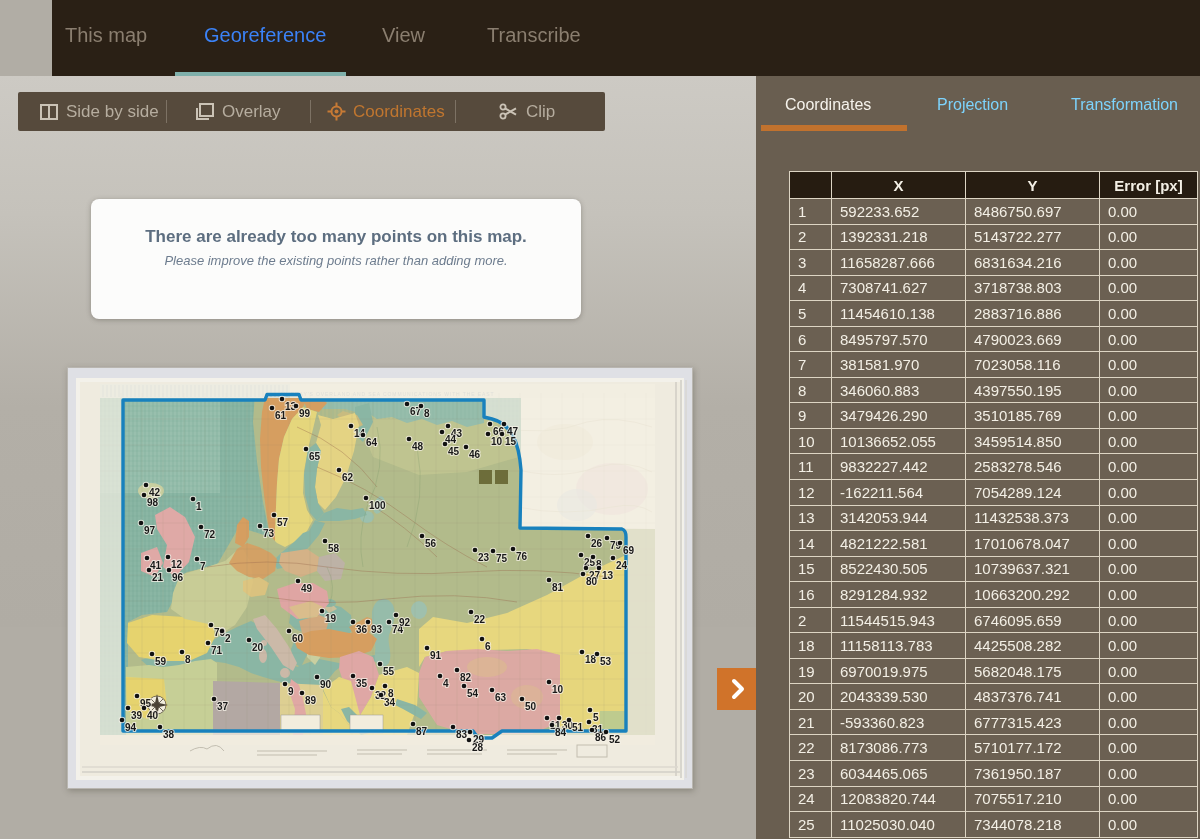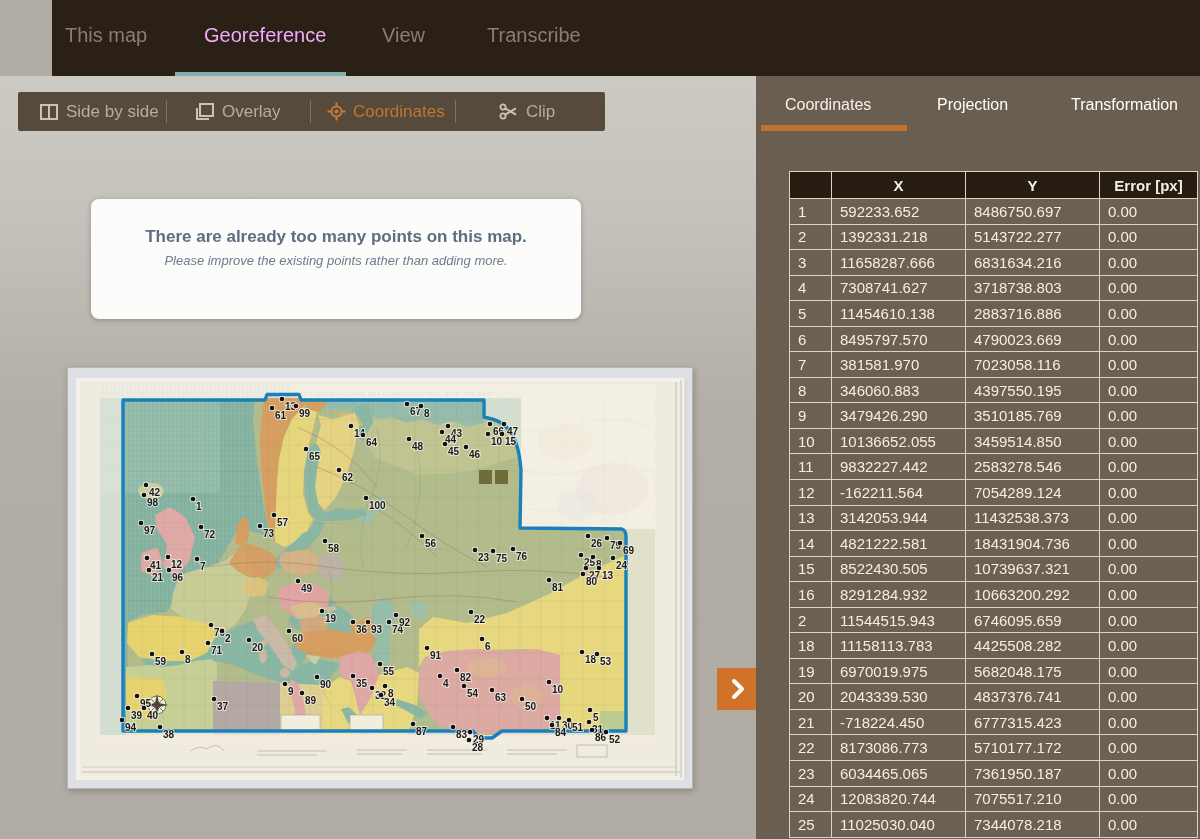--- a/index.html
+++ b/index.html
@@ -1,42 +1,42 @@
 <!DOCTYPE html>
 <html><head>
 <meta charset="utf-8">
 <style>
 html,body{margin:0;padding:0;width:1200px;height:839px;overflow:hidden;
   font-family:"Liberation Sans",sans-serif;background:#b1ada5;}
 #stage{position:absolute;top:0;left:0;width:1200px;height:839px;}
 
 #nav{position:absolute;top:0;left:4px;width:1200px;height:76px;background:#2a2015;margin-left:48px;}
 .navtab{position:absolute;top:24px;font-size:20px;color:#8a7e6f;}
-.navtab.active{color:#f0abfc;}
+.navtab.active{color:#3b82f6;}
 #tealbar{position:absolute;left:123px;top:72px;width:171px;height:4px;background:#7fb0ab;}
 
 #viewer{position:absolute;top:76px;left:0;width:756px;height:551px;
   background:linear-gradient(#cdcac4 0%,#c5c2bb 25%,#b3afa7 60%,#b0aca4 100%);}
 #toolbar{position:absolute;left:18px;top:16px;width:587px;height:39px;background:#564a3c;border-radius:2px;}
 .tbi{position:absolute;top:0;height:39px;display:flex;align-items:center;font-size:17px;color:#b6ad9f;}
 .tbsep{position:absolute;top:8px;width:1px;height:23px;background:#7d7264;}
 .tbi svg{margin-right:7px;}
 .tbi.orange{color:#c0762f;}
 
 #card{position:absolute;left:66px;top:123px;width:490px;height:120px;background:#fcfcfb;border-radius:8px;
   box-shadow:0 1px 5px rgba(60,55,45,.35);margin-left:25px;}
 #card .l1{margin:28px 30px 0;text-align:center;font-weight:bold;font-size:17px;color:#5d6e80;}
 #card .l2{margin:2px 40px 0;text-align:center;font-style:italic;font-size:13px;color:#6d7c8e;line-height:24px;}
 
 #paper{position:absolute;left:67px;top:291px;width:626px;height:422px;box-shadow:1px 2px 6px rgba(70,65,55,.35);}
 
 #arrowbtn{position:absolute;left:717px;top:592px;width:41px;height:42px;background:#d0732a;}
 
 #panel{position:absolute;top:76px;left:756px;width:444px;height:763px;background:#695e50;}
-.ptab{position:absolute;top:20px;font-size:16px;color:#ffffff;}
+.ptab{position:absolute;top:20px;font-size:16px;color:#7dd3fc;}
 .ptab.active{color:#f6f3ec;}
 #orangebar{position:absolute;left:5px;top:49px;width:146px;height:6px;background:#c1722e;}
 #tbl{position:absolute;left:33px;top:95px;width:408px;height:667px;border-collapse:collapse;table-layout:fixed;font-size:15px;}
 #tbl th,#tbl td{border:1px solid #ddd5c4;color:#f3efe5;font-weight:normal;padding:0 0 0 8px;text-align:left;overflow:hidden;white-space:nowrap;}
 #tbl th{background:#261c11;font-weight:bold;text-align:center;padding:0;height:26px;}
 #tbl td{background:#6b6052;}
 </style>
 </head>
 <body>
 <div id="stage">
@@ -613,21 +613,21 @@
           </tr>
       <tr>
             <td>13</td>
             <td>3142053.944</td>
             <td>11432538.373</td>
             <td>0.00</td>
           </tr>
       <tr>
             <td>14</td>
             <td>4821222.581</td>
-            <td>18431904.736</td>
+            <td>17010678.047</td>
             <td>0.00</td>
           </tr>
       <tr>
             <td>15</td>
             <td>8522430.505</td>
             <td>10739637.321</td>
             <td>0.00</td>
           </tr>
       <tr>
             <td>16</td>
@@ -654,21 +654,21 @@
             <td>0.00</td>
           </tr>
       <tr>
             <td>20</td>
             <td>2043339.530</td>
             <td>4837376.741</td>
             <td>0.00</td>
           </tr>
       <tr>
             <td>21</td>
-            <td>-718224.450</td>
+            <td>-593360.823</td>
             <td>6777315.423</td>
             <td>0.00</td>
           </tr>
       <tr>
             <td>22</td>
             <td>8173086.773</td>
             <td>5710177.172</td>
             <td>0.00</td>
           </tr>
       <tr>

